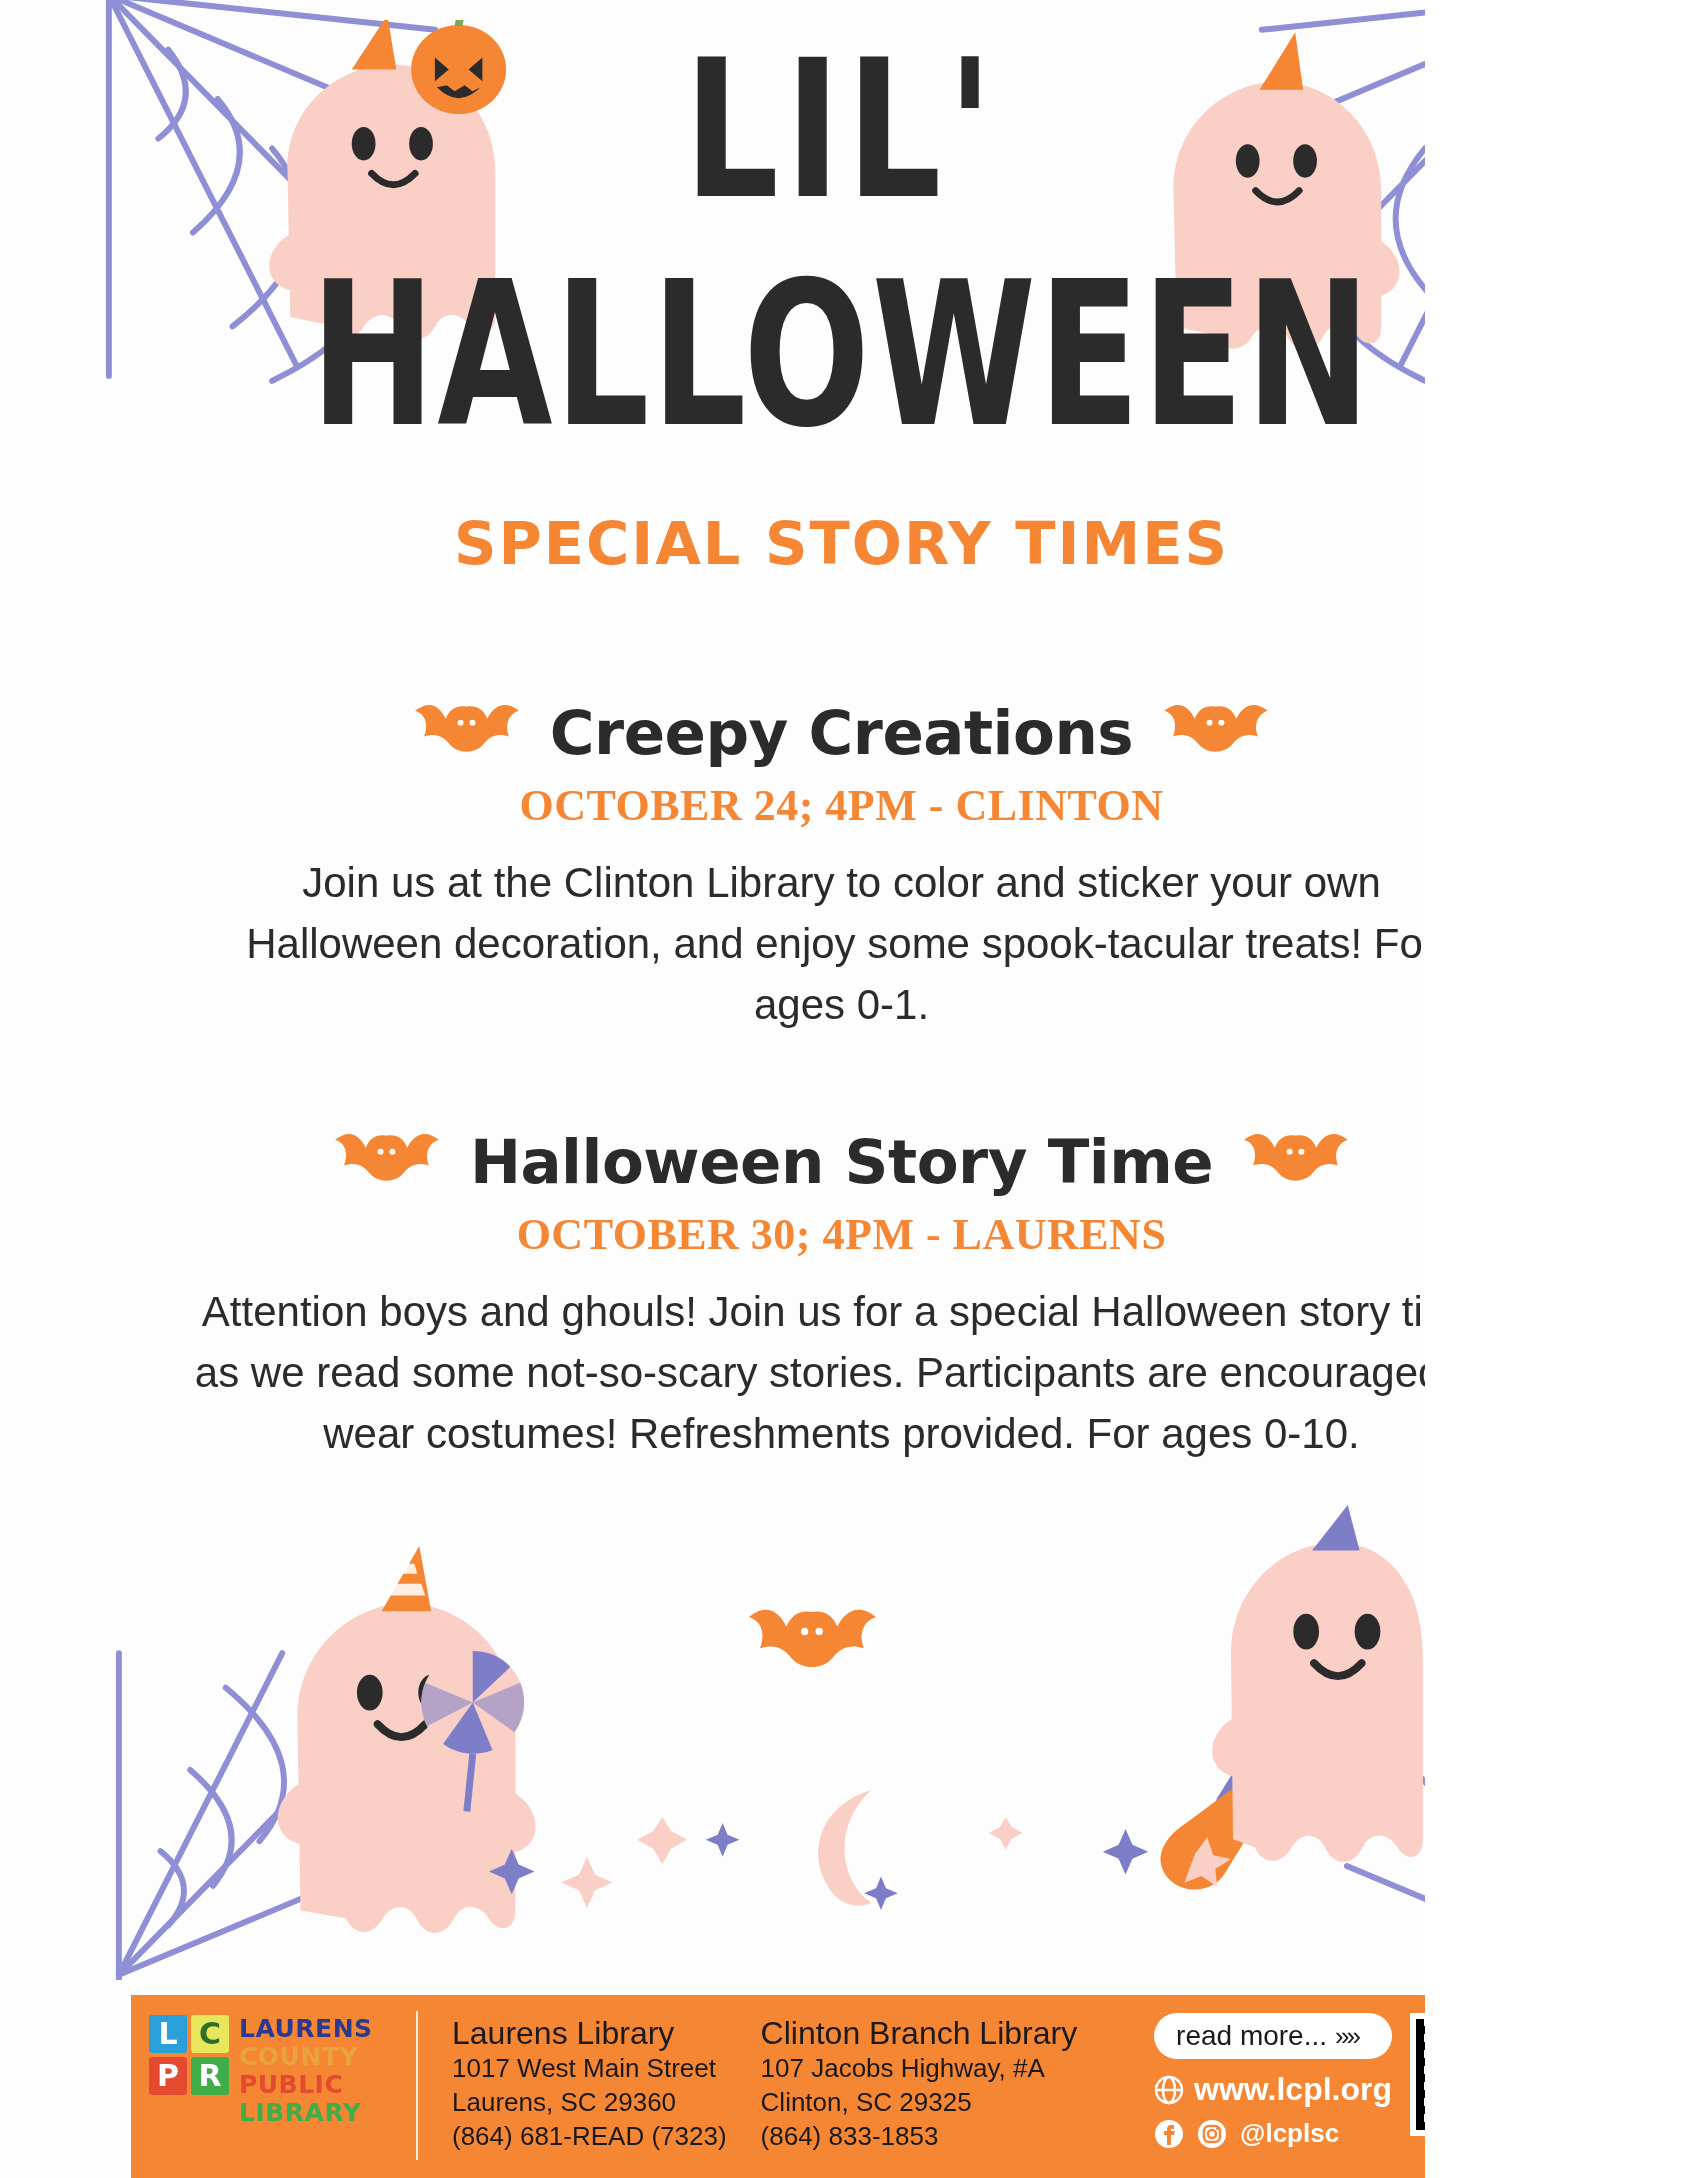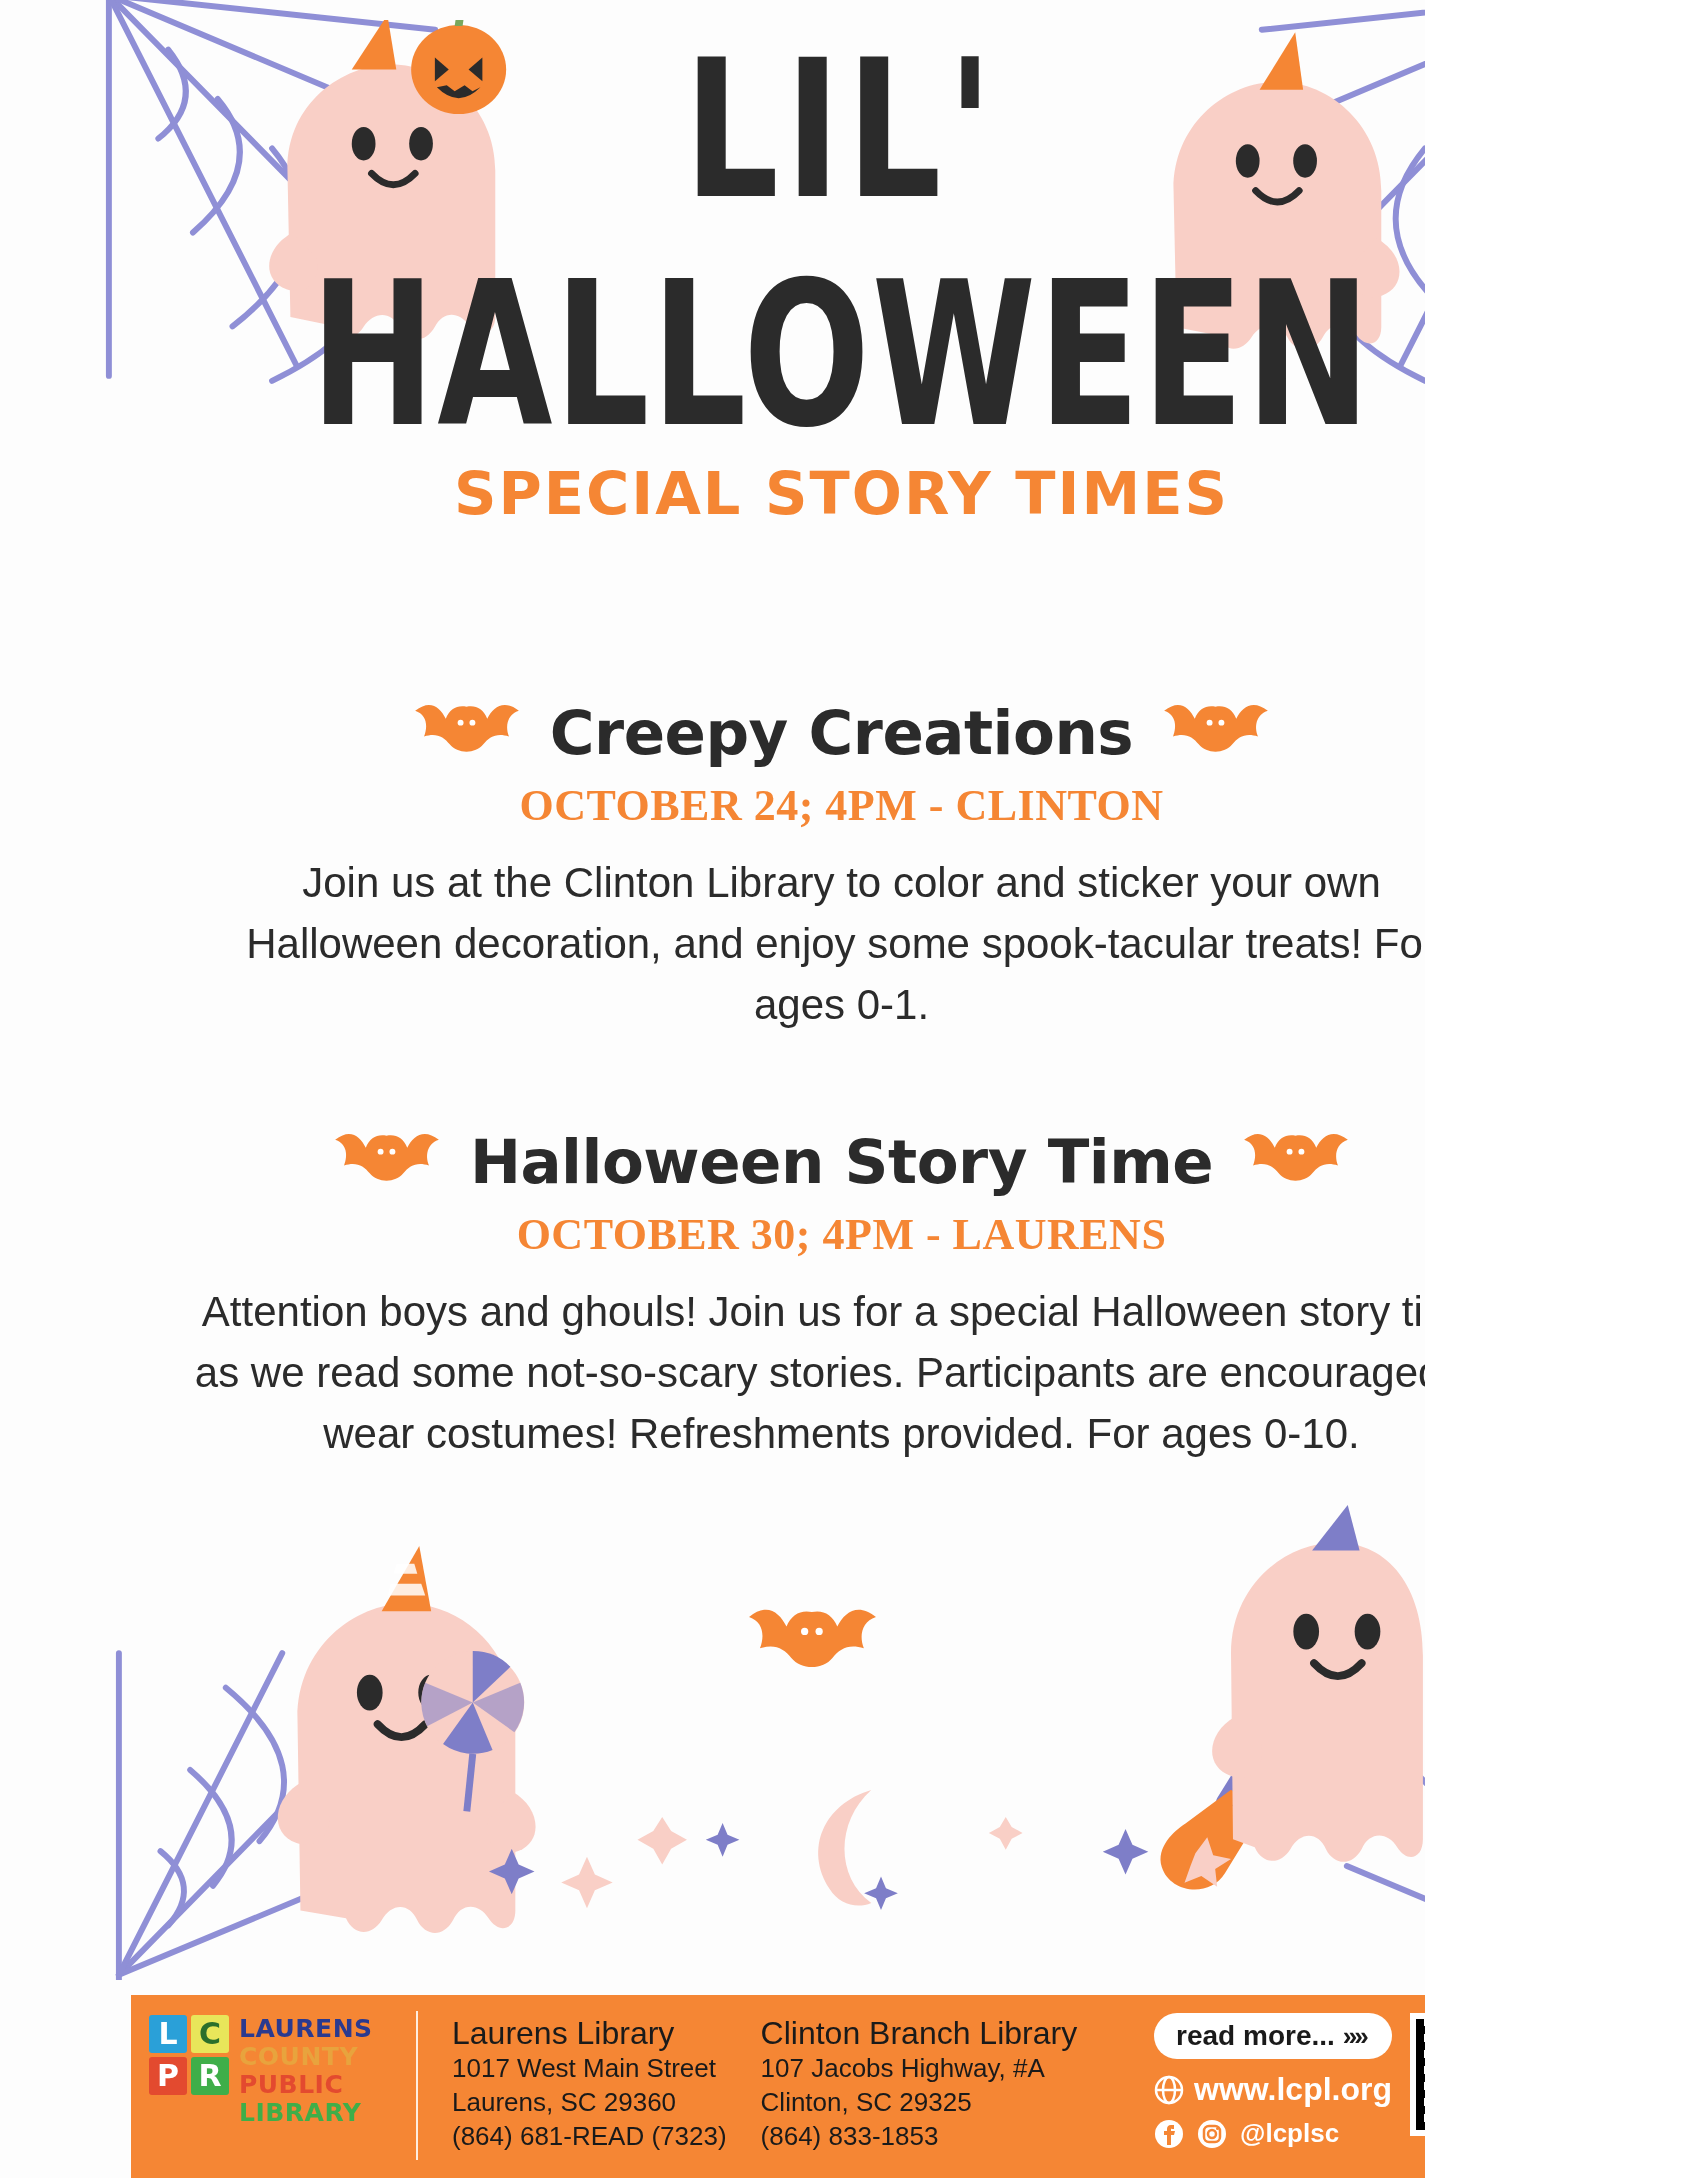--- a/index.html
+++ b/index.html
@@ -60,21 +60,21 @@
     font-weight: bold;
     font-size: 149px;
     letter-spacing: 2px;
     color: #2b2b2b;
     line-height: 1.0;
     transform: scaleY(1.34);
     transform-origin: center top;
     margin: 71px 0 0 0;
   }
   .subtitle {
-    margin-top: 55px;
+    margin-top: 105px;
     font-family: "DejaVu Sans", sans-serif;
     font-weight: bold;
     font-size: 59px;
     letter-spacing: 2px;
     color: #f58634;
   }
 
   
   .section { position: absolute; width: 1683px; text-align: center; }
   .sec1 { top: 693px; }
@@ -193,21 +193,21 @@
     gap: 18px;
   }
   .read-more-pill {
     background: #ffffff;
     border-radius: 30px;
     padding: 7px 16px 7px 22px;
     display: flex;
     align-items: center;
     gap: 8px;
     font-family: "Liberation Sans", sans-serif;
-    font-weight: bold;
+    font-weight: normal;
     font-size: 28px;
     color: #1a1a1a;
   }
   .chevs { color: #1a1a1a; font-size: 26px; letter-spacing: -3px; }
   .web-row {
     display: flex;
     align-items: center;
     gap: 10px;
     margin-top: 12px;
     font-family: "Liberation Sans", sans-serif;

